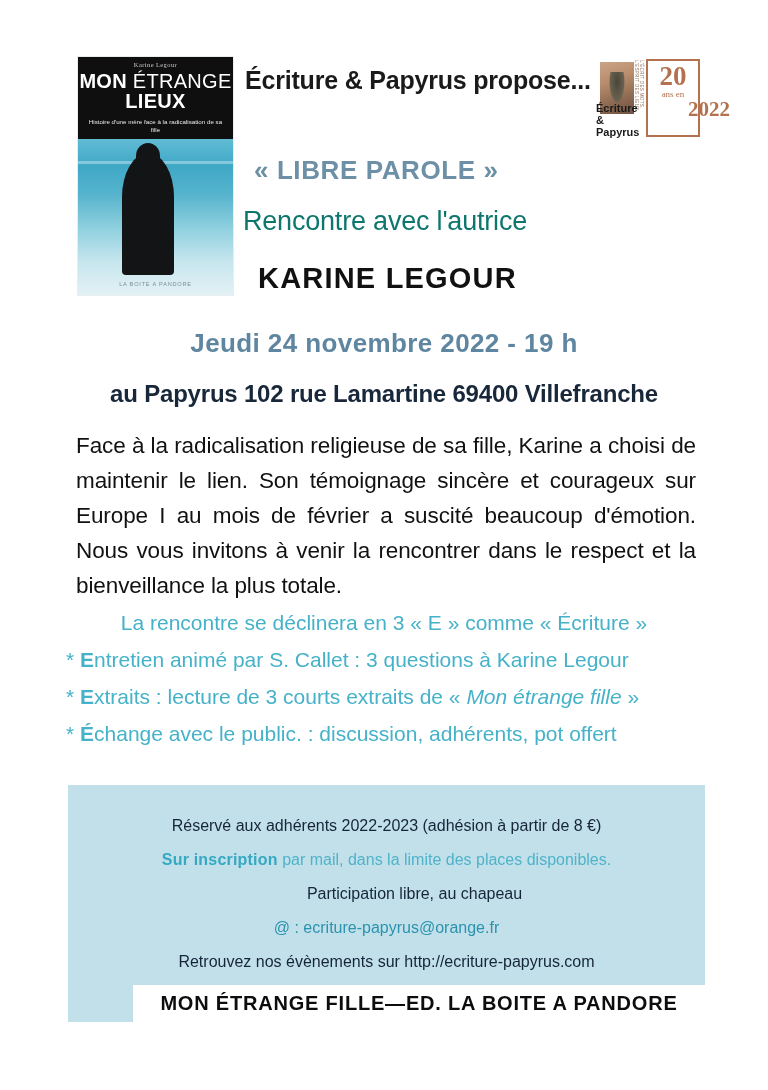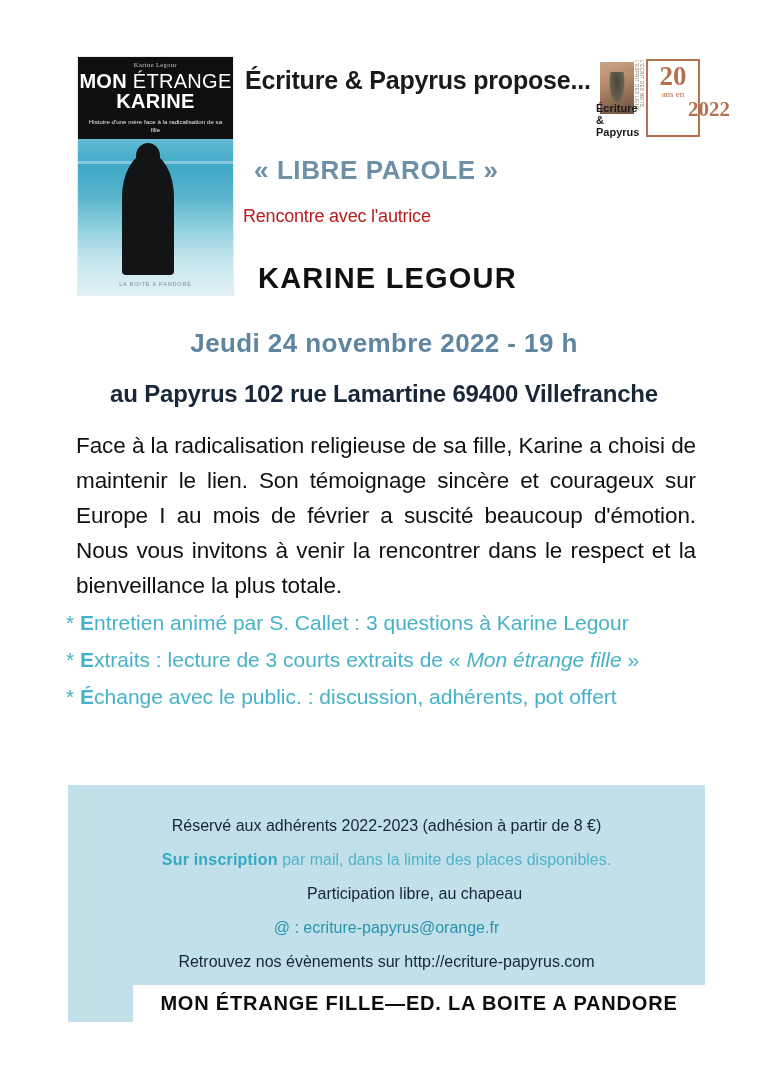--- a/index.html
+++ b/index.html
@@ -183,22 +183,22 @@
     top: 155px;
     font-size: 26px;
     font-weight: 700;
     letter-spacing: .6px;
     color: #6d90a7;
   }
   .rencontre {
     position: absolute;
     left: 243px;
     top: 206px;
-    font-size: 18px;
-    color: #b91c1c;
+    font-size: 27px;
+    color: #0f766e;
     letter-spacing: -.2px;
   }
   .author-name {
     position: absolute;
     left: 258px;
     top: 262px;
     font-size: 29px;
     font-weight: 700;
     letter-spacing: 1.2px;
     color: #111111;
@@ -292,21 +292,21 @@
   }
 </style>
 </head>
 <body>
 
 <div class="poster">
 
   <div class="book-cover">
     <div class="cover-band">
       <div class="cover-author">Karine Legour</div>
-      <div class="cover-title"><span>MON </span><span class="thin">ÉTRANGE</span><br><span>KARINE</span></div>
+      <div class="cover-title"><span>MON </span><span class="thin">ÉTRANGE</span><br><span>LIEUX</span></div>
       <div class="cover-sub">Histoire d'une mère face à la radicalisation de sa fille</div>
     </div>
     <div class="cover-horizon"></div>
     <div class="cover-figure"></div>
     <div class="cover-publisher">LA BOITE A PANDORE</div>
   </div>
 
   <div class="logo">
     <div class="logo-left">
       <div class="logo-art"></div>
@@ -325,20 +325,21 @@
   <div class="rencontre">Rencontre avec l'autrice</div>
   <div class="author-name">KARINE LEGOUR</div>
   <div class="date-line">Jeudi 24 novembre 2022  - 19 h</div>
   <div class="venue">au Papyrus 102 rue Lamartine 69400 Villefranche</div>
 
   <div class="body-text">
     <p>Face à la radicalisation religieuse de sa fille, Karine a choisi de maintenir le lien. Son témoignage sincère et courageux sur Europe I au mois de février a suscité beaucoup d'émotion. Nous vous invitons à venir la rencontrer dans le respect et la bienveillance la plus totale.</p>
   </div>
 
   <div class="teal-block">
+    <div class="teal-center">La rencontre se déclinera en 3 « E » comme « Écriture »</div>
     <div class="teal-item"><span>* </span><b>E</b><span>ntretien animé par S. Callet  : 3 questions à Karine Legour</span></div>
     <div class="teal-item"><span>* </span><b>E</b><span>xtraits : lecture de 3 courts extraits de « </span><i>Mon étrange fille</i><span> »</span></div>
     <div class="teal-item"><span>* </span><b>É</b><span>change avec le public. : discussion, adhérents, pot offert</span></div>
   </div>
 
   <div class="info-box">
     <div class="info-line l1">Réservé aux adhérents 2022-2023 (adhésion à partir de 8 €)</div>
     <div class="info-line l2"><b>Sur inscription</b><span> par mail, dans la limite des places disponibles.</span></div>
     <div class="info-line l3">Participation libre, au chapeau</div>
     <div class="info-line l5">Retrouvez nos évènements sur http://ecriture-papyrus.com</div>

